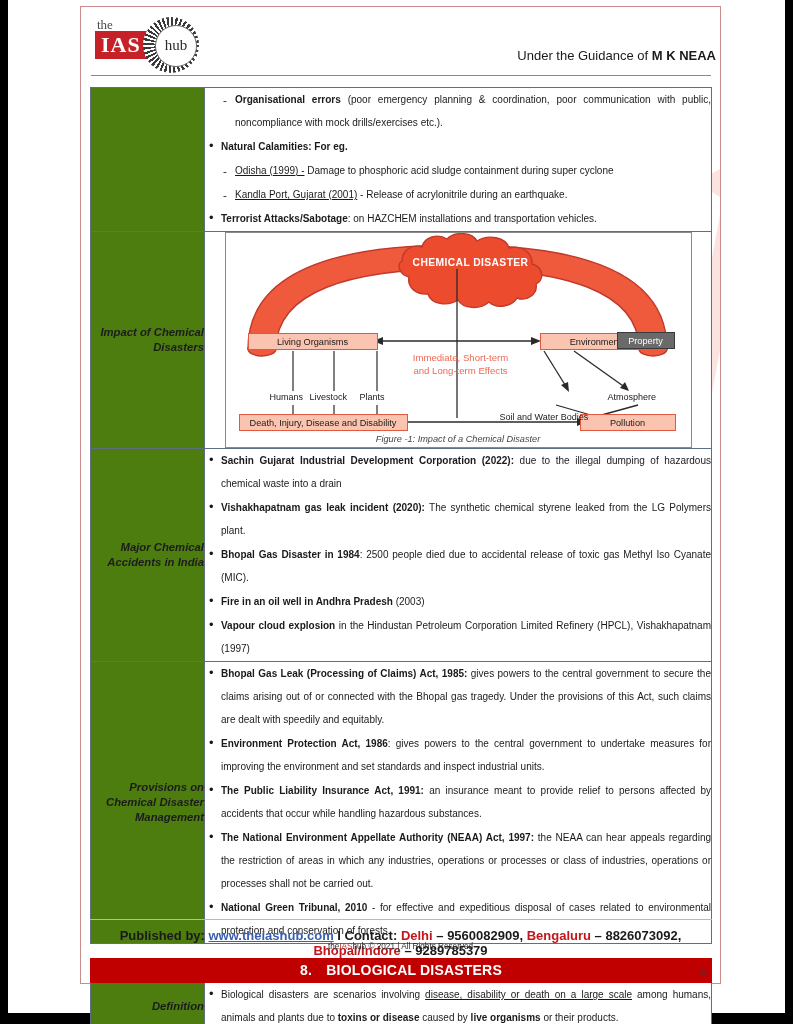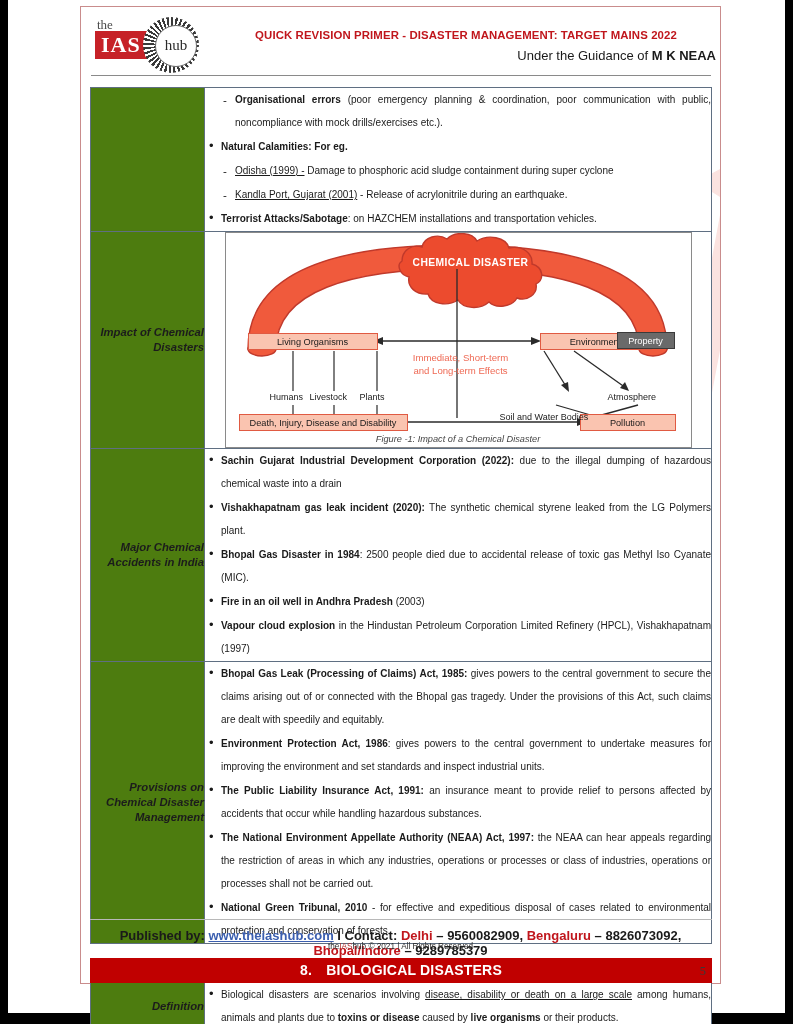--- a/index.html
+++ b/index.html
@@ -94,21 +94,20 @@
       <div class="hdr">
         <div class="logo">
           <div class="logo-the">the</div>
           <div class="logo-ias">IAS</div>
           <div class="logo-wheel">
             <div class="logo-wheel-in">
               <div class="logo-hub">hub</div>
             </div>
           </div>
         </div>
-        <div class="hdr-title">QUICK REVISION PRIMER - DISASTER MANAGEMENT: TARGET MAINS 2022</div>
         <div class="hdr-sub"><span>Under the Guidance of </span><b>M K NEAA</b></div>
         <div class="hdr-rule"></div>
       </div>
 
       <table class="main">
         <tbody>
 
         <tr>
           <td class="lab"></td>
           <td class="body">

